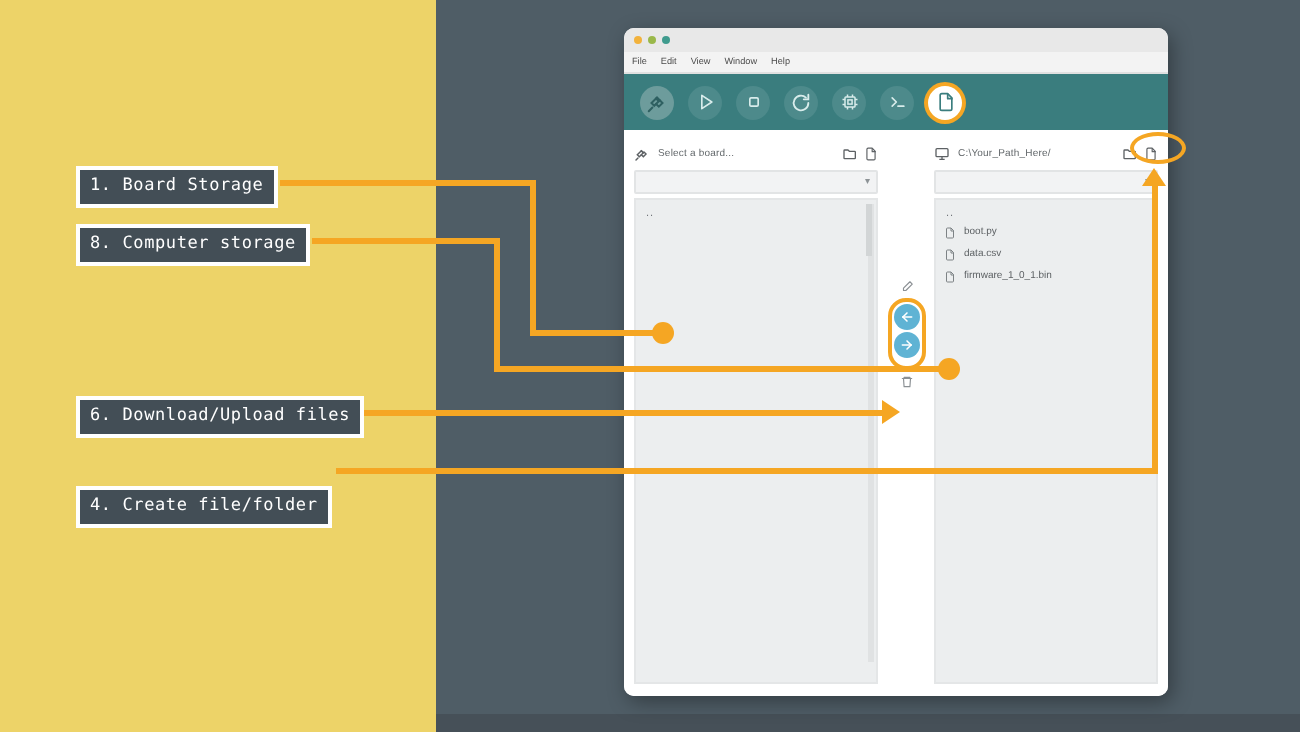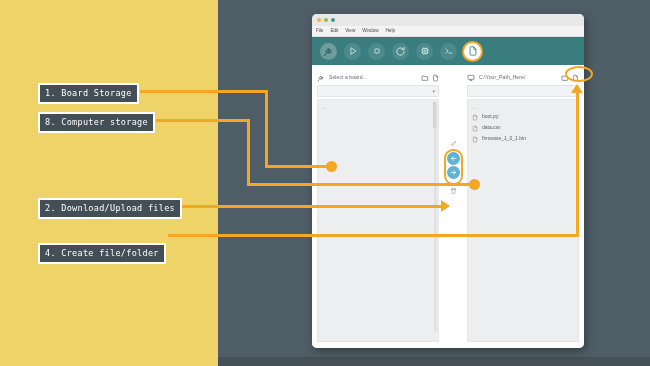--- a/index.html
+++ b/index.html
@@ -222,21 +222,21 @@
 <div class="conn conn-h" style="left:182px; top:205px; width:261px;"></div>
 <div class="arrow-r" style="left:441px; top:200px;"></div>
 
 <div class="conn conn-h" style="left:168px; top:234px; width:411px;"></div>
 <div class="conn conn-v" style="left:576px; top:92px;  height:143px;"></div>
 <div class="arrow-u" style="left:571px; top:84px;"></div>
 <div class="ring" style="left:565px; top:66px; width:28px; height:16px;"></div>
 
 <div class="callout" id="callout-1">1. Board Storage</div>
 <div class="callout" id="callout-2">8. Computer storage</div>
-<div class="callout" id="callout-3">2. Download/Upload files</div>
+<div class="callout" id="callout-3">6. Download/Upload files</div>
 <div class="callout" id="callout-4">4. Create file/folder</div>
 
 <div id="app-window">
 
   <div id="titlebar">
     <div class="tl-dot tl-red"></div>
     <div class="tl-dot tl-yellow"></div>
     <div class="tl-dot tl-green"></div>
   </div>
 

